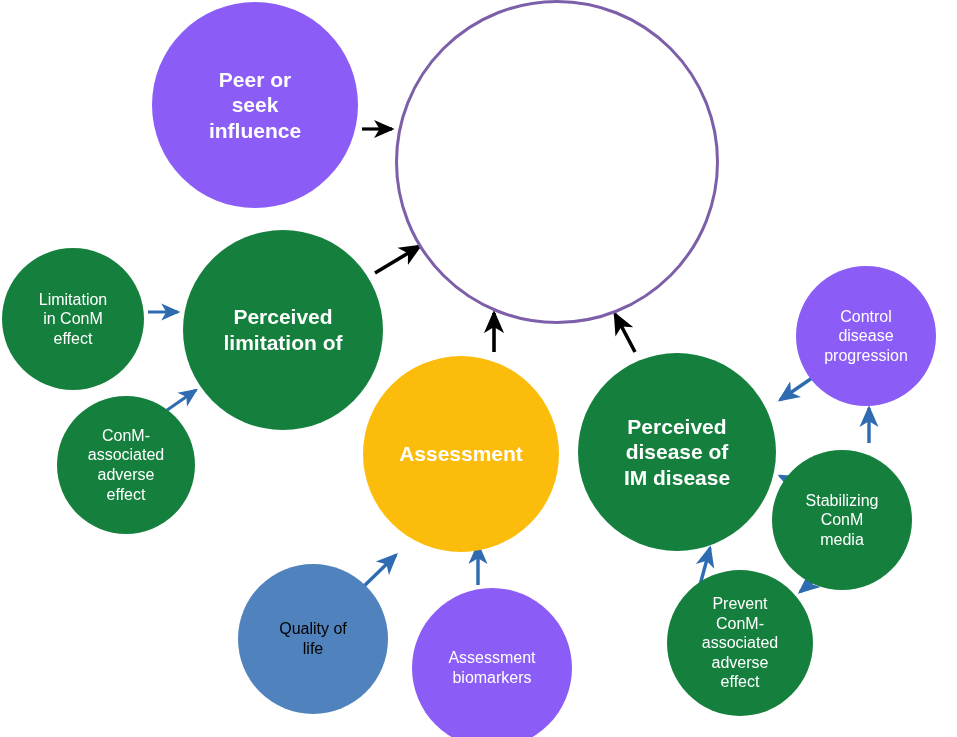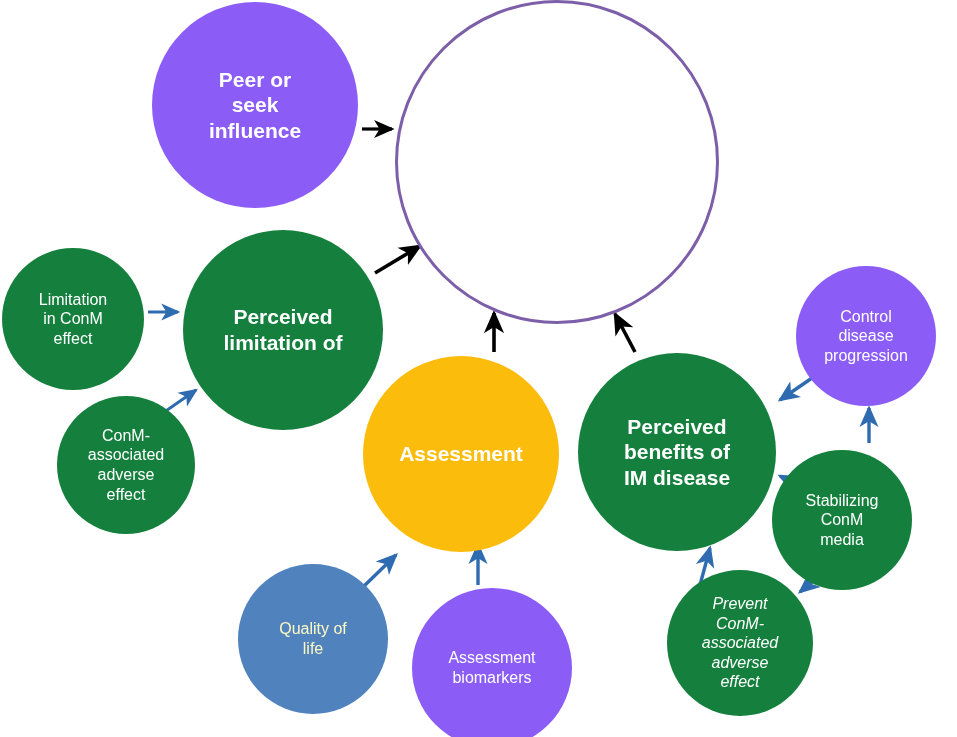--- a/index.html
+++ b/index.html
@@ -3,21 +3,21 @@
 <meta charset="utf-8">
 <style>
   html,body{margin:0;padding:0;background:#ffffff;}
   body{font-family:"Liberation Sans", sans-serif;}
   #stage{position:relative;width:957px;height:737px;background:#ffffff;overflow:hidden;}
   .node{position:absolute;border-radius:50%;display:flex;align-items:center;justify-content:center;text-align:center;box-sizing:border-box;}
   .node .lbl{display:block;line-height:1.22;padding:0 6px;}
   .node.green{background:#15803d;color:#ffffff;}
   .node.black{background:#8b5cf6;color:#ffffff;}
   .node.yellow{background:#fbbc0b;color:#ffffff;}
-  .node.blue{background:#5083bd;color:#fef9c3;}
+  .node.blue{background:#5083bd;color:#000000;}
   .node.outline{background:#ffffff;border:3px solid #7d5fa9;color:#12193d;}
   .t-big{font-size:22px;font-weight:bold;}
   .t-mid{font-size:21px;font-weight:bold;}
   .t-sm{font-size:16px;font-weight:normal;}
   svg.arrows{position:absolute;left:0;top:0;width:957px;height:737px;pointer-events:none;}
 </style>
 </head>
 <body>
 
 <div id="stage">
@@ -127,42 +127,42 @@
   <div class="node black" style="left:412px;top:588px;width:160px;height:160px;">
     <div class="t-sm">
       <span class="lbl">Assessment</span>
       <span class="lbl">biomarkers</span>
     </div>
   </div>
 
   <div class="node green" style="left:578px;top:353px;width:198px;height:198px;">
     <div class="t-mid">
       <span class="lbl">Perceived</span>
-      <span class="lbl">benefits of</span>
+      <span class="lbl">disease of</span>
       <span class="lbl">IM disease</span>
     </div>
   </div>
 
   <div class="node black" style="left:796px;top:266px;width:140px;height:140px;">
     <div class="t-sm">
       <span class="lbl">Control</span>
       <span class="lbl">disease</span>
       <span class="lbl">progression</span>
     </div>
   </div>
 
   <div class="node green" style="left:772px;top:450px;width:140px;height:140px;">
     <div class="t-sm">
       <span class="lbl">Stabilizing</span>
       <span class="lbl">ConM</span>
       <span class="lbl">media</span>
     </div>
   </div>
 
-  <div class="node green" style="left:667px;top:570px;width:146px;height:146px;font-style:italic;">
+  <div class="node green" style="left:667px;top:570px;width:146px;height:146px;">
     <div class="t-sm">
       <span class="lbl">Prevent</span>
       <span class="lbl">ConM-</span>
       <span class="lbl">associated</span>
       <span class="lbl">adverse</span>
       <span class="lbl">effect</span>
     </div>
   </div>
 
 </div>

